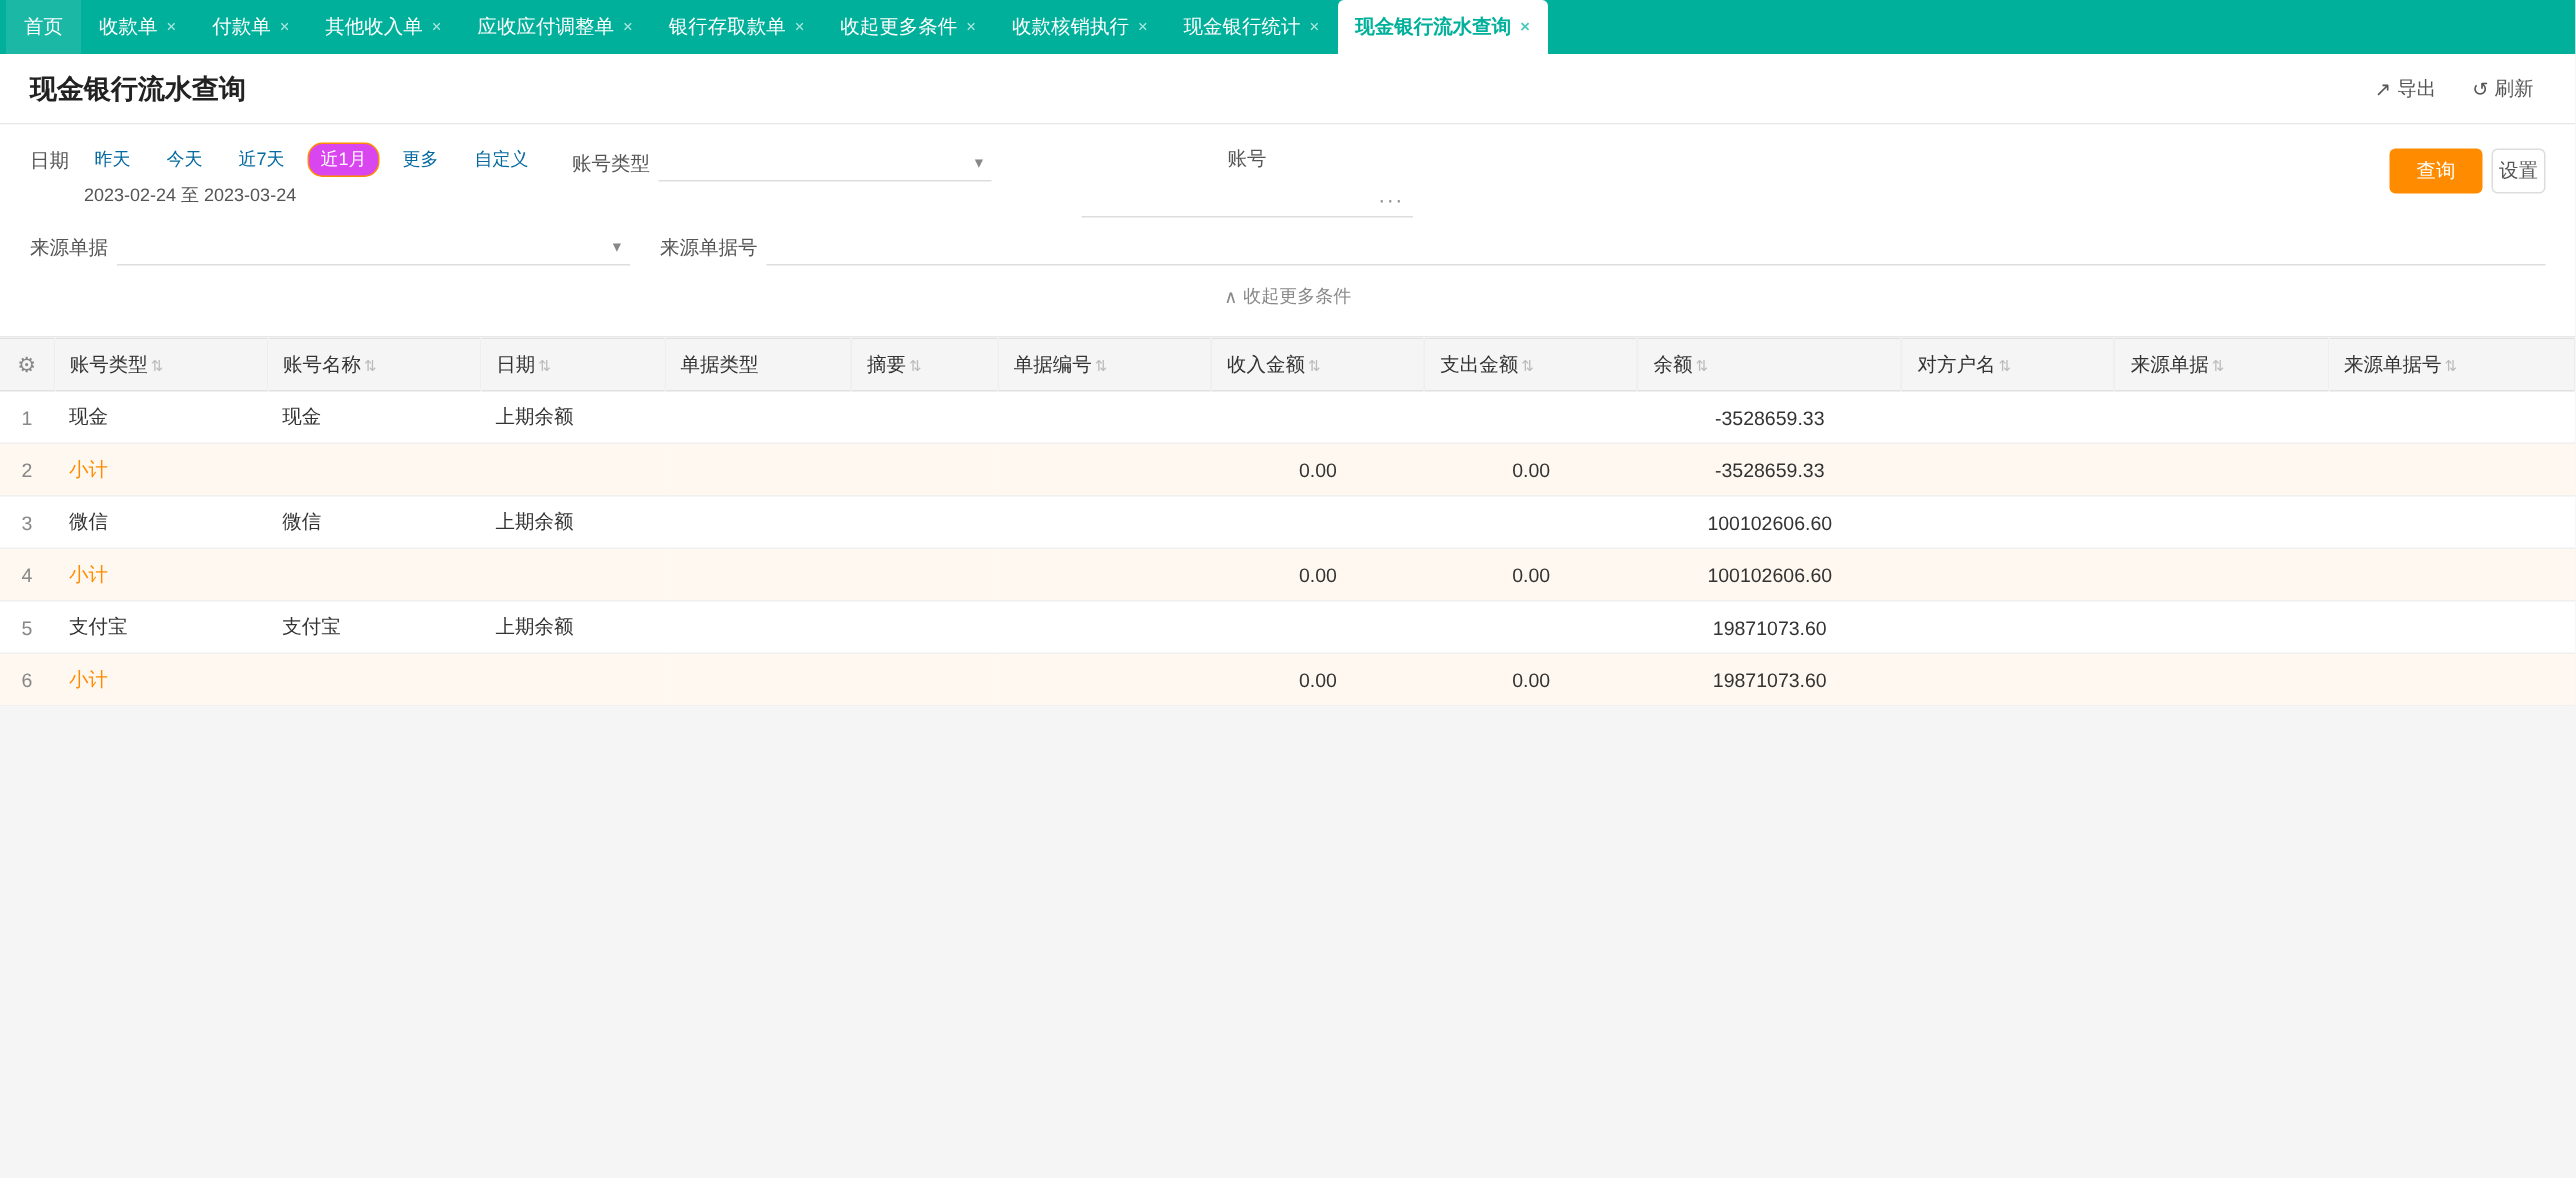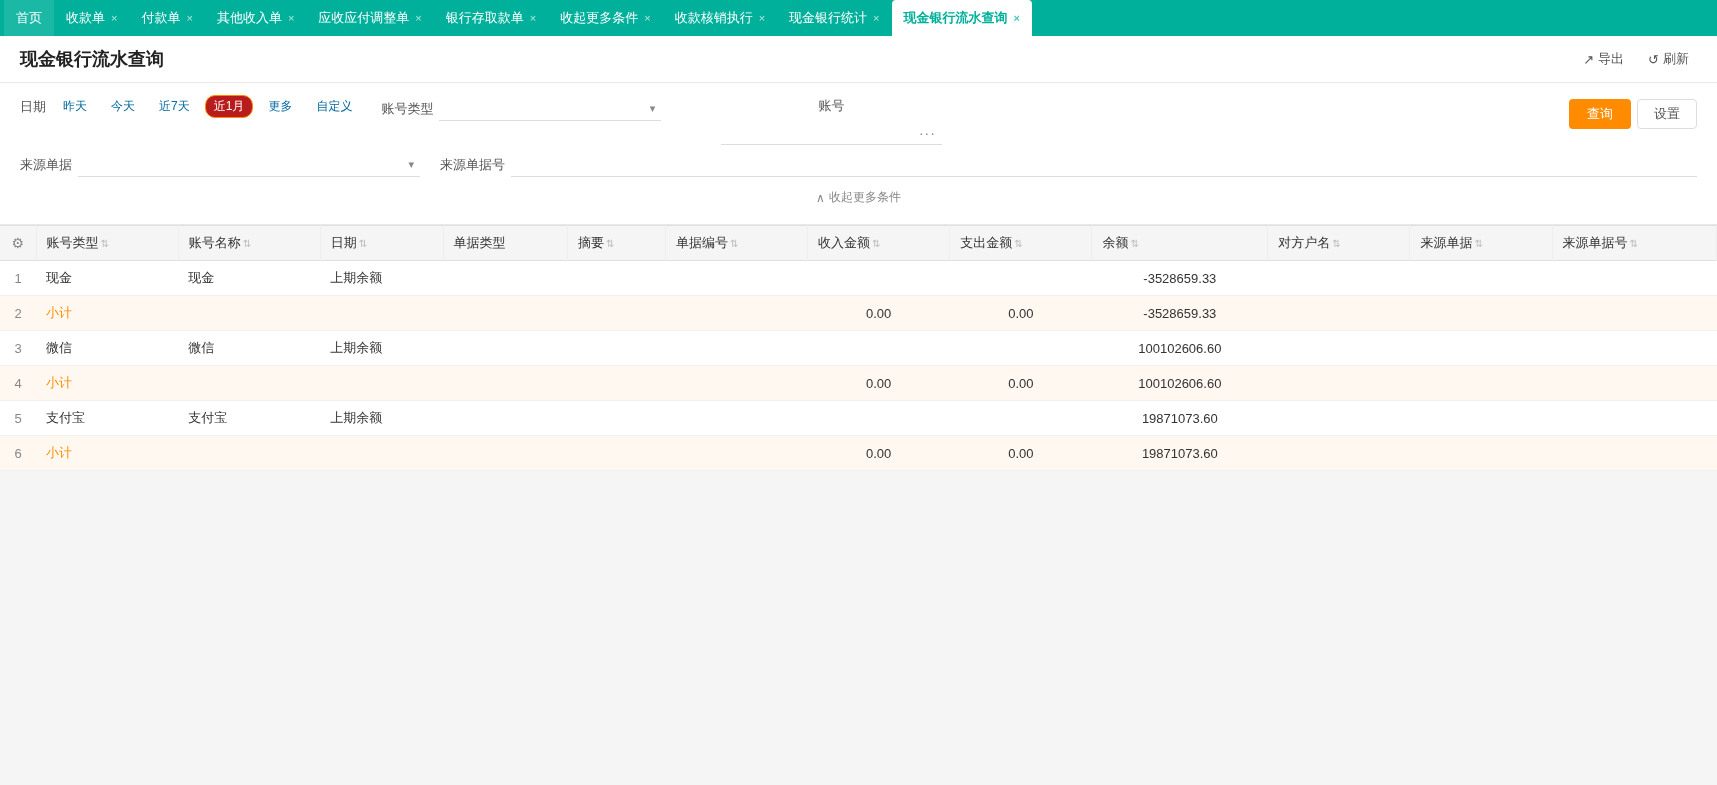--- a/index.html
+++ b/index.html
@@ -52,41 +52,41 @@
       padding: 12px 20px;
       border-bottom: 1px solid #e8e8e8;
     }
     .filter-label { color: #555; font-size: 13px; white-space: nowrap; }
     .date-options { display: flex; align-items: center; gap: 6px; }
     .date-btn {
       padding: 2px 8px; border-radius: 4px; cursor: pointer;
       font-size: 12px; border: 1px solid transparent; background: none; color: #0369a1;
     }
     .date-btn.active {
-      background: #b91c1c; color: #fff; border-color: #ff8c00; border-radius: 10px;
+      background: #d946ef; color: #fff; border-color: #ff8c00; border-radius: 10px;
     }
     .date-range { color: #555; font-size: 12px; margin-left: 4px; }
     .filter-select {
       border: none; border-bottom: 1px solid #ddd; padding: 4px 8px;
       font-size: 13px; color: #555; background: transparent; cursor: pointer;
       flex: 1; outline: none;
     }
     .chevron-icon { color: #888; font-size: 11px; }
     .filter-account-input {
       border: none; border-bottom: 1px solid #ddd; padding: 4px 8px;
       font-size: 13px; color: #555; background: transparent; flex: 1; outline: none;
     }
     .dots-btn { color: #888; cursor: pointer; font-size: 14px; letter-spacing: 1px; }
 
     .btn-query {
       background: #ff8c00; color: #fff; border: none; padding: 6px 18px;
       border-radius: 4px; cursor: pointer; font-size: 13px;
     }
     .btn-settings {
-      background: #fff; color: #555; border: 1px solid #ddd; padding: 5px 16px;
+      background: #fff; color: #555; border: 1px solid #ddd; padding: 5px 4px;
       border-radius: 4px; cursor: pointer; font-size: 13px; margin-top: 2px;
     }
 
     .collapse-bar {
       text-align: center; padding: 6px 0; cursor: pointer;
       color: #888; font-size: 12px; display: flex; align-items: center; justify-content: center; gap: 4px;
     }
 
     
     .table-container {
@@ -197,20 +197,23 @@
         <span class="filter-label">日期</span>
         <div class="date-options">
           <button class="date-btn">昨天</button>
           <button class="date-btn">今天</button>
           <button class="date-btn">近7天</button>
           <button class="date-btn active">近1月</button>
           <button class="date-btn">更多</button>
           <button class="date-btn">自定义</button>
         </div>
       </div>
+      <div style="padding-left:32px;">
+        <span class="date-range">2023-02-24 至 2023-03-24</span>
+      </div>
     </div>
 
     <div style="display:flex; align-items:center; gap:6px; min-width:280px; margin-top:2px;">
       <span class="filter-label">账号类型</span>
       <div style="flex:1; border-bottom:1px solid #ddd; display:flex; align-items:center; padding:0 6px;">
         <input class="filter-select" type="text" style="border: none; outline: none; width: 100%; font-size: 13px; background: transparent;">
         <span class="chevron-icon">▾</span>
       </div>
     </div>
 

